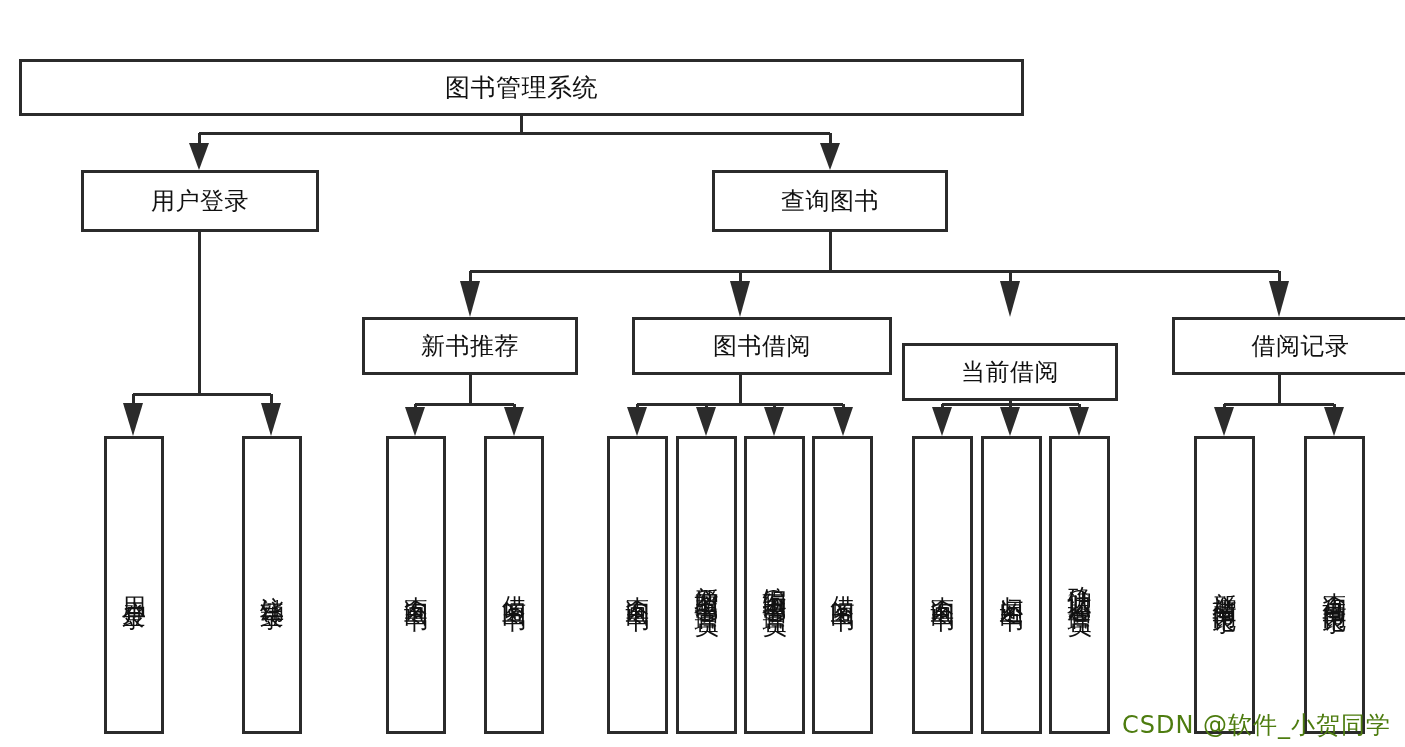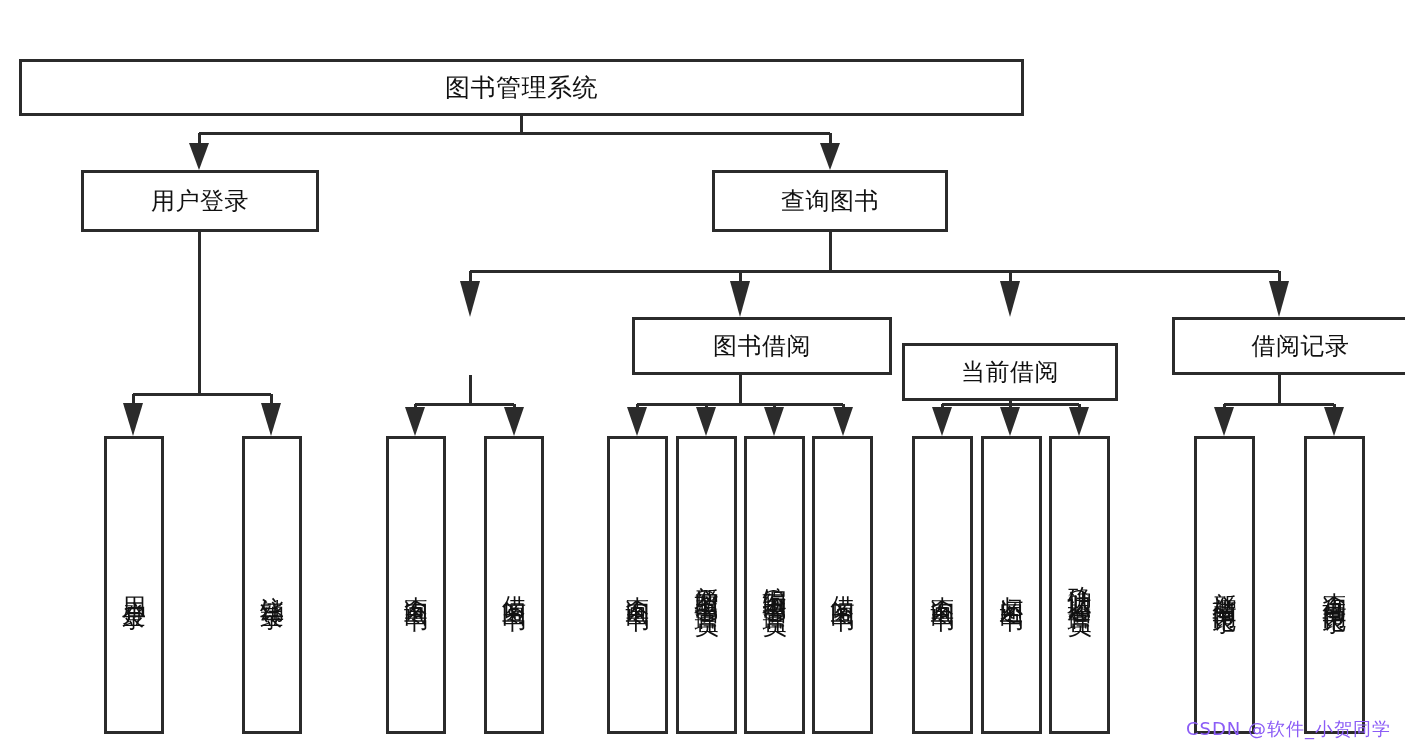--- a/index.html
+++ b/index.html
@@ -65,22 +65,22 @@
     line-height:1;
     white-space:nowrap;
     max-height:100%;
   }
 
   
   #watermark{
     position:absolute;
     right:14px;
     bottom:6px;
-    font-size:18px;
-    color:#8b5cf6;
+    font-size:24px;
+    color:#4d7c0f;
     letter-spacing:1px;
     user-select:none;
     white-space:nowrap;
   }
 </style>
 </head>
 <body>
 
 <div id="canvas">
 
@@ -151,20 +151,23 @@
   </div>
 
   <div class="node n-mid" style="left:81px; top:170px; width:238px; height:62px;">
     <span class="label">用户登录</span>
   </div>
 
   <div class="node n-mid" style="left:712px; top:170px; width:236px; height:62px;">
     <span class="label">查询图书</span>
   </div>
 
+  <div class="node n-mid" style="left:362px; top:317px; width:216px; height:58px;">
+    <span class="label">新书推荐</span>
+  </div>
 
   <div class="node n-mid" style="left:632px; top:317px; width:260px; height:58px;">
     <span class="label">图书借阅</span>
   </div>
 
   <div class="node n-mid" style="left:902px; top:317px; width:216px; height:58px;margin-top:26px;">
     <span class="label">当前借阅</span>
   </div>
 
   <div class="node n-mid" style="left:1172px; top:317px; width:257px; height:58px;">

